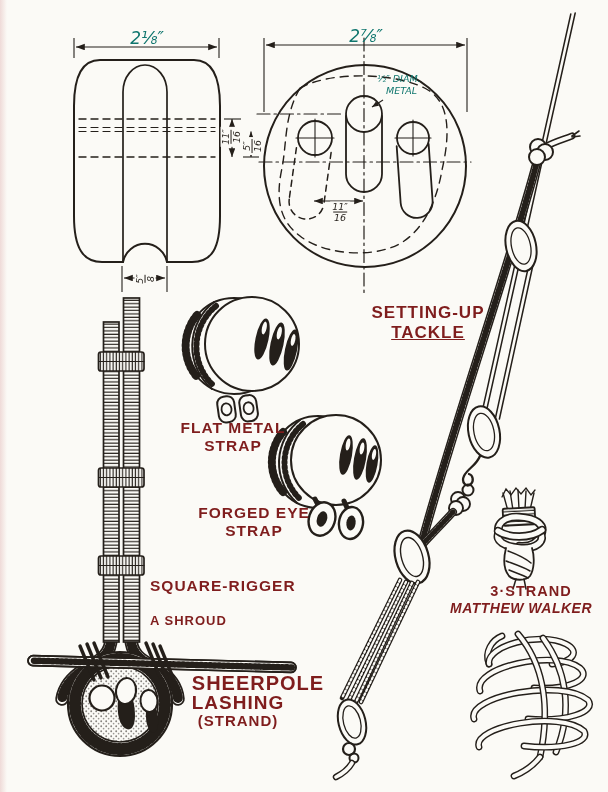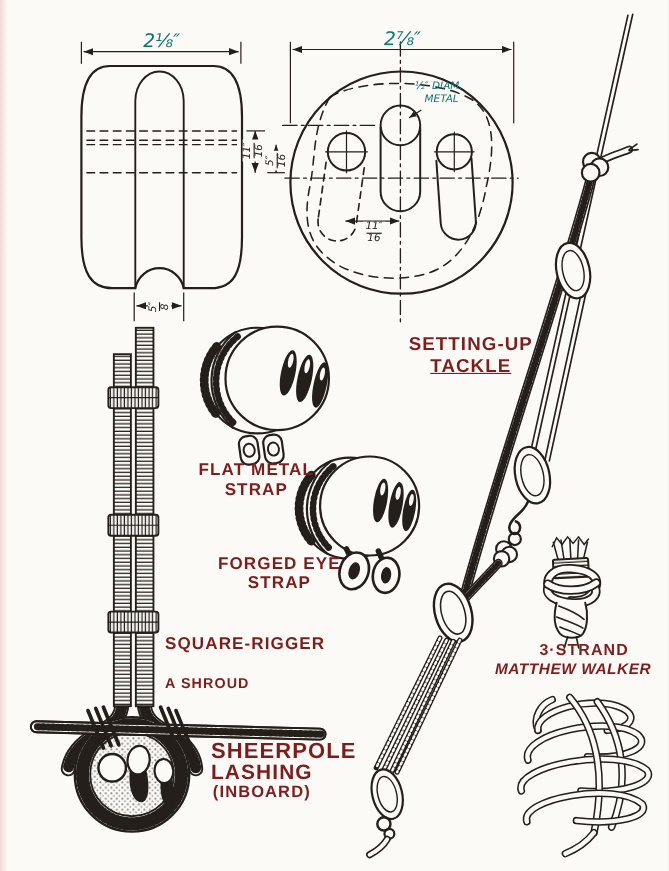--- a/index.html
+++ b/index.html
@@ -345,18 +345,18 @@
 <div class="lbl ctr" style="left:233px;top:438px;font-size:15.5px;">STRAP</div>
 
 <div class="lbl ctr" style="left:254px;top:505px;font-size:15.5px;">FORGED EYE</div>
 <div class="lbl ctr" style="left:254px;top:523px;font-size:15.5px;">STRAP</div>
 
 <div class="lbl" style="left:150px;top:578px;font-size:15.5px;">SQUARE-RIGGER</div>
 <div class="lbl" style="left:150px;top:614px;font-size:13px;">A SHROUD</div>
 
 <div class="lbl ctr" style="left:226px;top:673px;font-size:20px;margin-left:32px;">SHEERPOLE</div>
 <div class="lbl ctr" style="left:238px;top:693px;font-size:19px;">LASHING</div>
-<div class="lbl ctr" style="left:238px;top:713px;font-size:15px;">(INBOARD)</div>
+<div class="lbl ctr" style="left:238px;top:713px;font-size:15px;">(STRAND)</div>
 
 <div class="lbl ctr" style="left:531px;top:584px;font-size:14.5px;">3·STRAND</div>
 <div class="lbl ctr" style="left:521px;top:601px;font-size:14px;letter-spacing:0.5px;font-style:italic;">MATTHEW WALKER</div>
 
 </div>
 
 </body></html>

